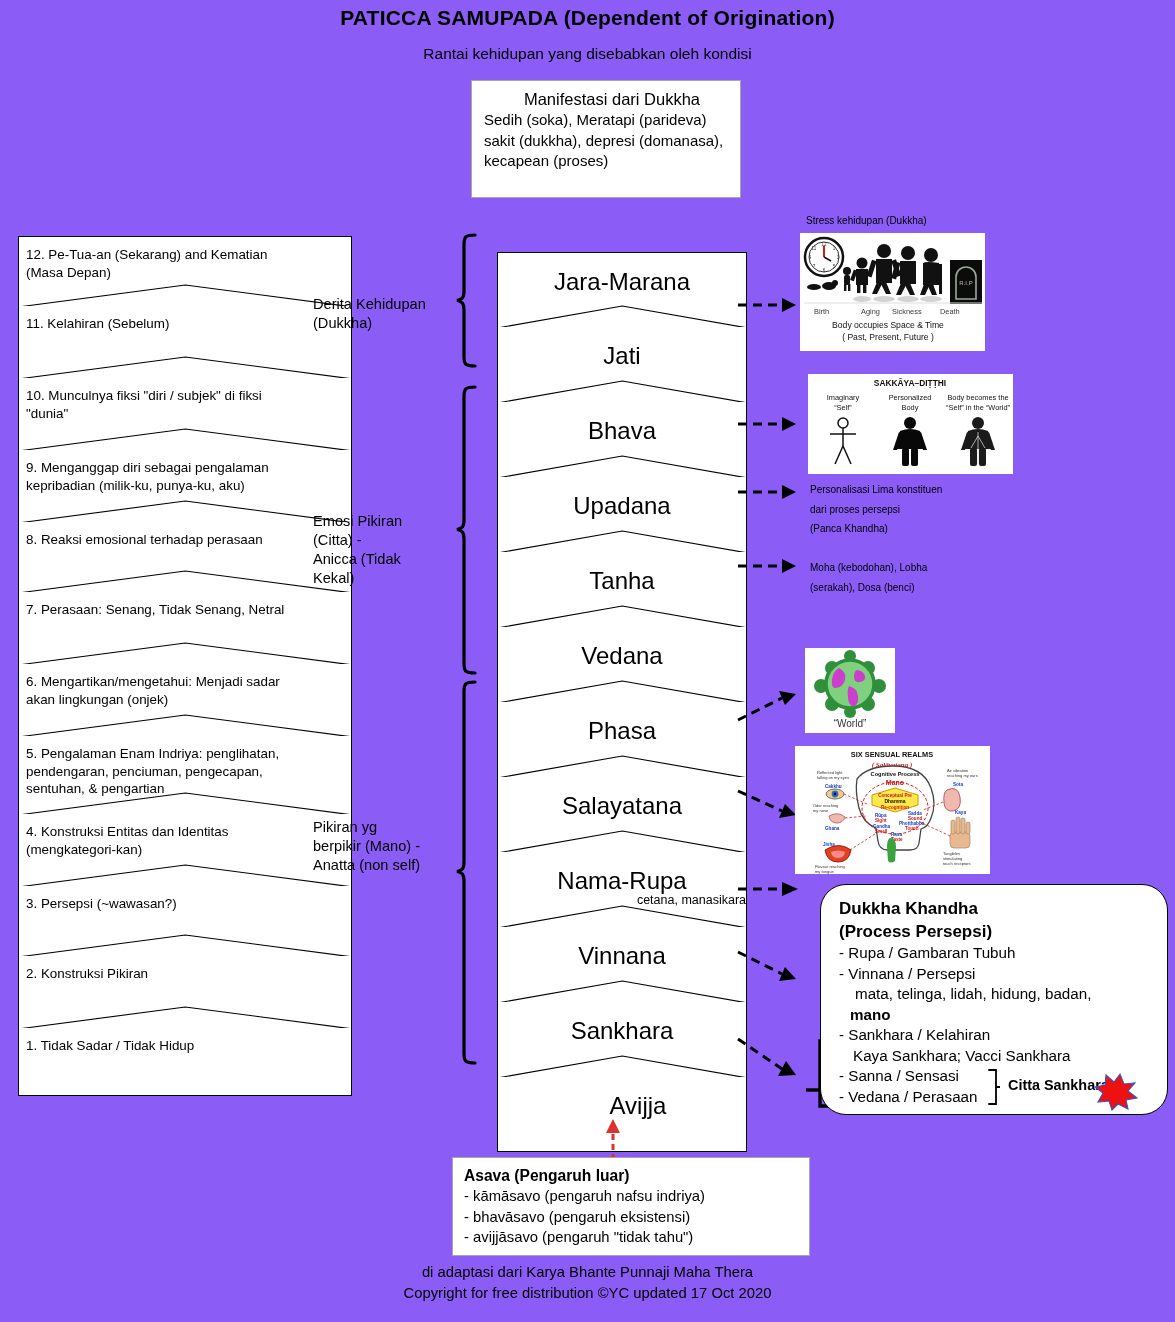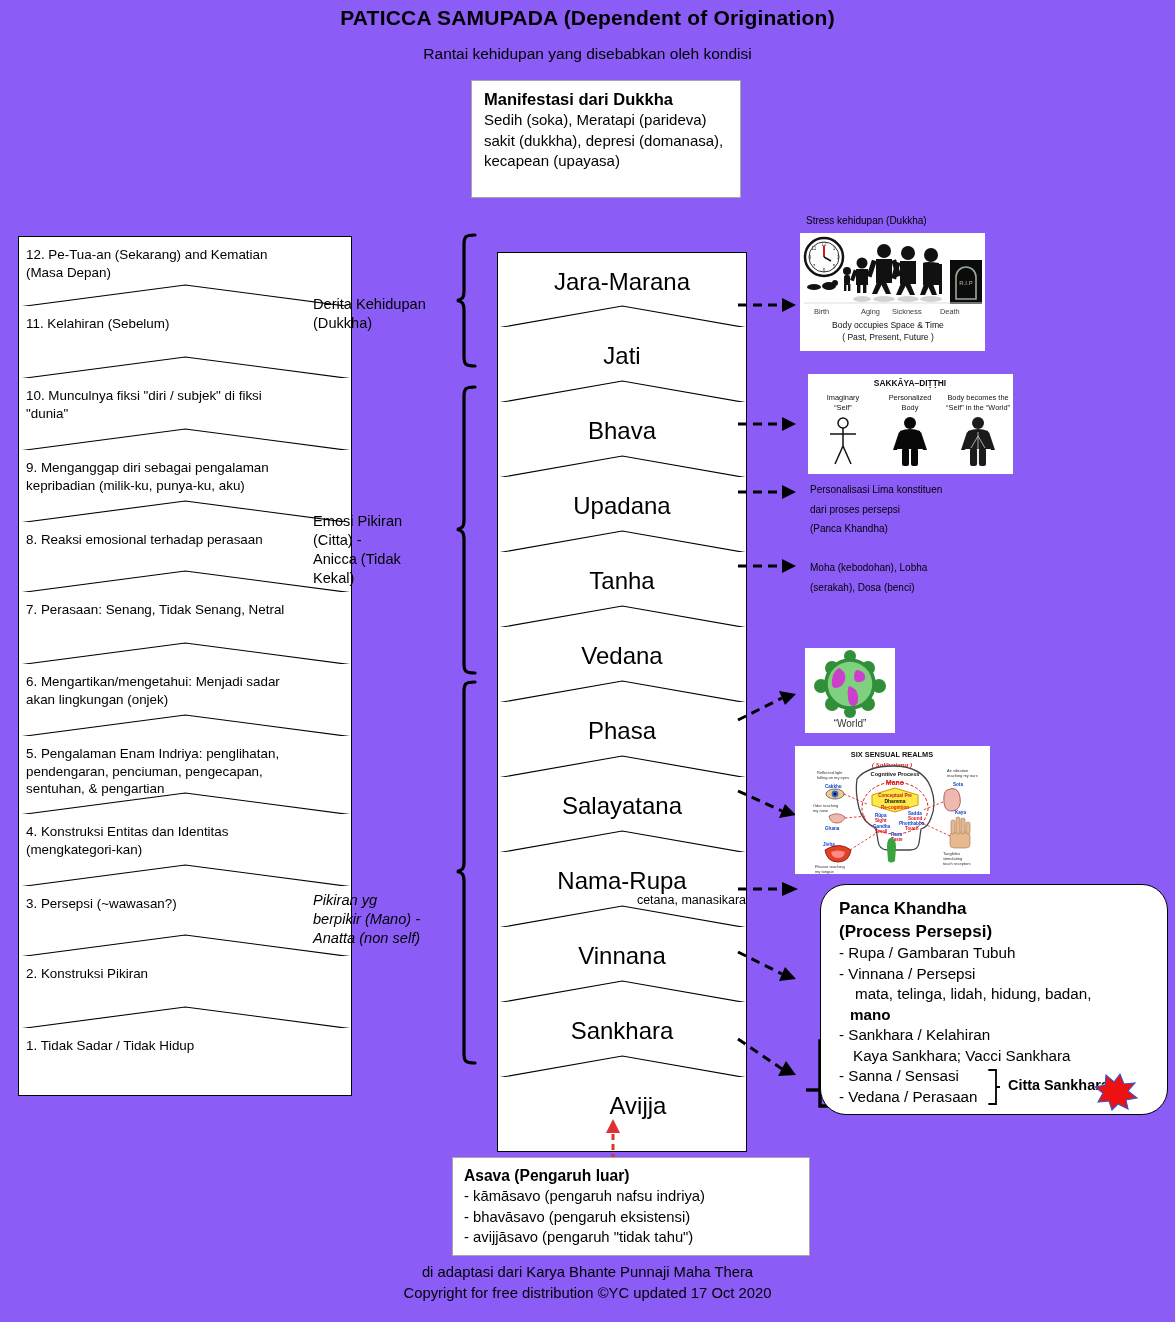--- a/index.html
+++ b/index.html
@@ -23,21 +23,21 @@
   }
   #subtitle{
     left:0;top:45px;width:1175px;text-align:center;
     font-size:15.5px;
   }
 
   
   .boxframe{
     border:1px solid #a6a6a6;background:#fff;box-sizing:border-box;
   }
-  .box-h{font-weight:bold;font-size:16.5px;line-height:21px;}
+  .box-h{font-weight:normal;font-size:16.5px;line-height:21px;text-align:center;}
   .box-l{font-size:15px;line-height:20.5px;}
 
   
   .chev-col{box-sizing:border-box;}
   .chev{
     position:relative;box-sizing:border-box;width:100%;
     background:#fff;
     border-left:1.3px solid #000;border-right:1.3px solid #000;
   }
   .chev .cap{
@@ -109,21 +109,21 @@
 <div id="page">
 
   <div class="abs" id="title">PATICCA SAMUPADA (Dependent of Origination)</div>
   <div class="abs" id="subtitle">Rantai kehidupan yang disebabkan oleh kondisi</div>
 
   <div class="abs boxframe" id="manifestasi" style="left:471px;top:80px;width:270px;height:118px;">
     <div style="padding:8px 0 0 12px;">
       <div class="box-h">Manifestasi dari Dukkha</div>
       <div class="box-l">Sedih (soka), Meratapi (parideva)</div>
       <div class="box-l">sakit (dukkha), depresi (domanasa),</div>
-      <div class="box-l">kecapean (upayasa)</div>
+      <div class="box-l">kecapean (proses)</div>
     </div>
   </div>
 
   <div class="abs chev-col" id="leftcol">
       <div class="chev first" style="height: 70px;">
         <div class="lchev-txt">
           <div>12. Pe-Tua-an (Sekarang) and Kematian</div>
           <div>(Masa Depan)</div>
         </div>
         <div class="cap">
@@ -382,21 +382,21 @@
     <div>(Citta) -</div>
     <div>Anicca (Tidak</div>
     <div>Kekal)</div>
   </div>
 
   <div class="abs bracket" style="left:455px;top:680px;">
     <svg width="22" height="385" viewBox="0 0 22 385">
       <path d="M20 2 C10 2 9 4 9 12 L9 182 C9 189 7 190.5 2 191.5 C7 192.5 9 194 9 201 L9 373 C9 381 10 383 20 383" fill="none" stroke="#000" stroke-width="3.2" stroke-linecap="round"></path>
     </svg>
   </div>
-  <div class="abs brlabel" style="left:313px;top:891px;width:145px;font-style:italic;">
+  <div class="abs brlabel" style="left:313px;top:818px;width:145px;">
     <div>Pikiran yg</div>
     <div>berpikir (Mano) -</div>
     <div>Anatta (non self)</div>
   </div>
 
   <div class="abs darrow" style="left:738px;top:296px;">
     <svg width="60" height="18">
         <line x1="0" y1="9" x2="44" y2="9" stroke="#000" stroke-width="3" stroke-dasharray="9,6"></line>
       <path d="M44 2 L58 9 L44 16 Z" fill="#000"></path>
       </svg>
@@ -703,21 +703,21 @@
           <line x1="50" y1="72" x2="72" y2="70"></line>
         <line x1="55" y1="104" x2="80" y2="88"></line>
           <line x1="148" y1="56" x2="128" y2="64"></line>
         <line x1="155" y1="90" x2="125" y2="76"></line>
       </g>
     </svg>
   </div>
 
   <div class="abs" id="panca">
     <div id="panca-inner">
-      <div class="pk-h">Panca Khandha</div>
+      <div class="pk-h">Dukkha Khandha</div>
       <div class="pk-h">(Process Persepsi)</div>
       <div class="pk-l">- Rupa / Gambaran Tubuh</div>
       <div class="pk-l">- Vinnana / Persepsi</div>
       <div class="pk-l" style="padding-left:16px;">mata, telinga, lidah, hidung, badan,</div>
       <div class="pk-l pk-b" style="padding-left:11px;">mano</div>
       <div class="pk-l">- Sankhara / Kelahiran</div>
       <div class="pk-l" style="padding-left:14px;">Kaya Sankhara; Vacci Sankhara</div>
       <div class="pk-l">- Sanna / Sensasi</div>
       <div class="pk-l">- Vedana / Perasaan</div>
     </div>

